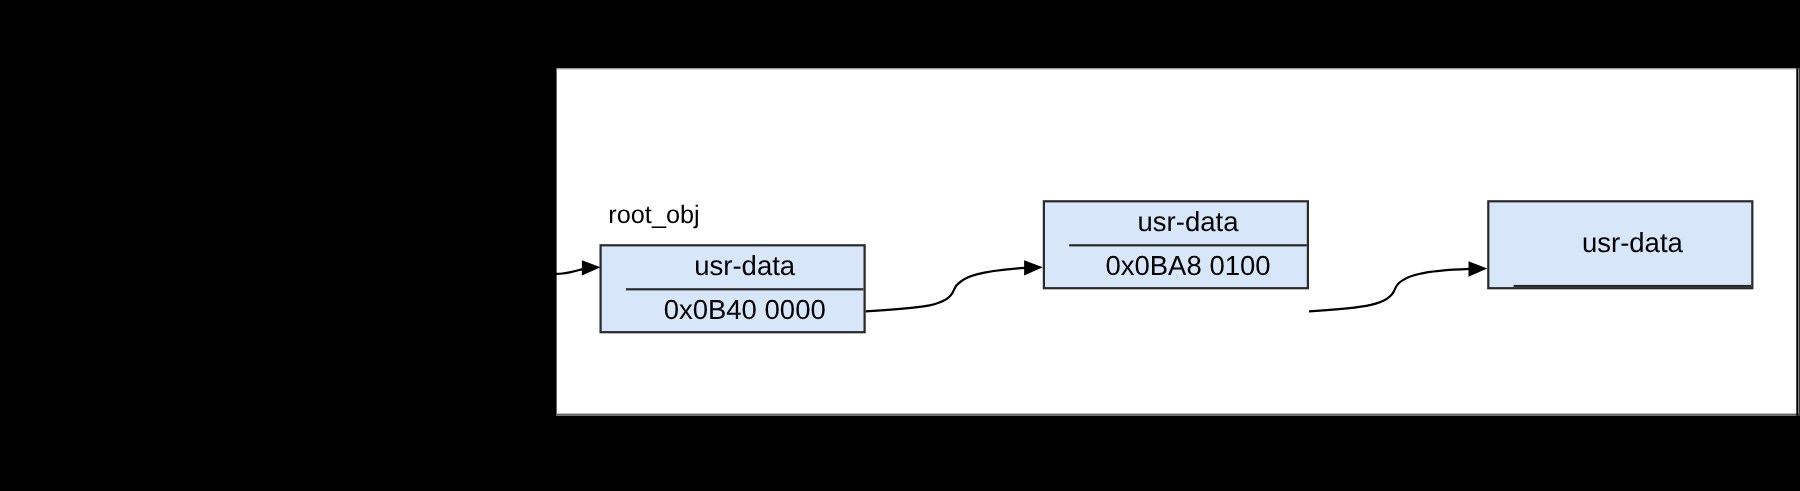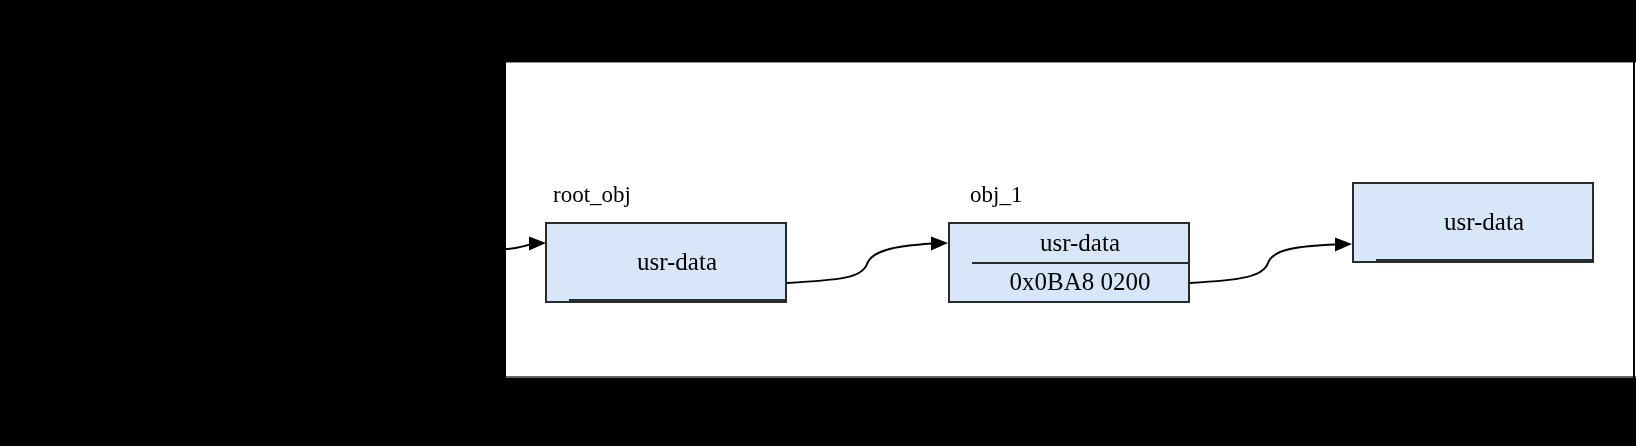--- a/index.html
+++ b/index.html
@@ -6,21 +6,21 @@
     margin: 0;
     padding: 0;
     background: #000;
   }
   .stage {
     position: relative;
     width: 1636px;
     height: 446px;
     background: var(--page-bg, #000);
     overflow: hidden;
-    font-family: Liberation Serif, serif;
+    font-family: Liberation Sans, sans-serif;
   }
   .panel {
     position: absolute;
     left: 506px;
     top: 62px;
     width: 1130px;
     height: 316px;
     background: var(--panel-bg, #fff);
     border-top: 1px solid #8f8f8f;
     border-bottom: 2px solid #636363;
@@ -104,28 +104,28 @@
     <polygon class="head" points="948,243 931,236.5 931,250.5"></polygon>
 
     <path class="edge" d="M 1190 283 C 1241 280 1263 277 1268 263 C 1273 249 1299 246 1336 244.5"></path>
     <polygon class="head" points="1352,244 1335,237.5 1335,251.5"></polygon>
   </svg>
 
   <div class="node" style="left:545px">
     <div class="node-label" style="margin-left:8px">root_obj</div>
     <div class="node-box">
       <div class="row row-field">usr-data</div>
+      <div class="row">0x0B40 0000</div>
     </div>
   </div>
 
   <div class="node" style="left:948px">
-    <div class="node-label" style="margin-left:22px">obj_1</div>
     <div class="node-box">
       <div class="row row-field">usr-data</div>
-      <div class="row">0x0BA8 0200</div>
+      <div class="row">0x0BA8 0100</div>
     </div>
   </div>
 
   <div class="node" style="left:1352px">
     <div class="node-box">
       <div class="row row-field">usr-data</div>
     </div>
   </div>
 
 </div>

